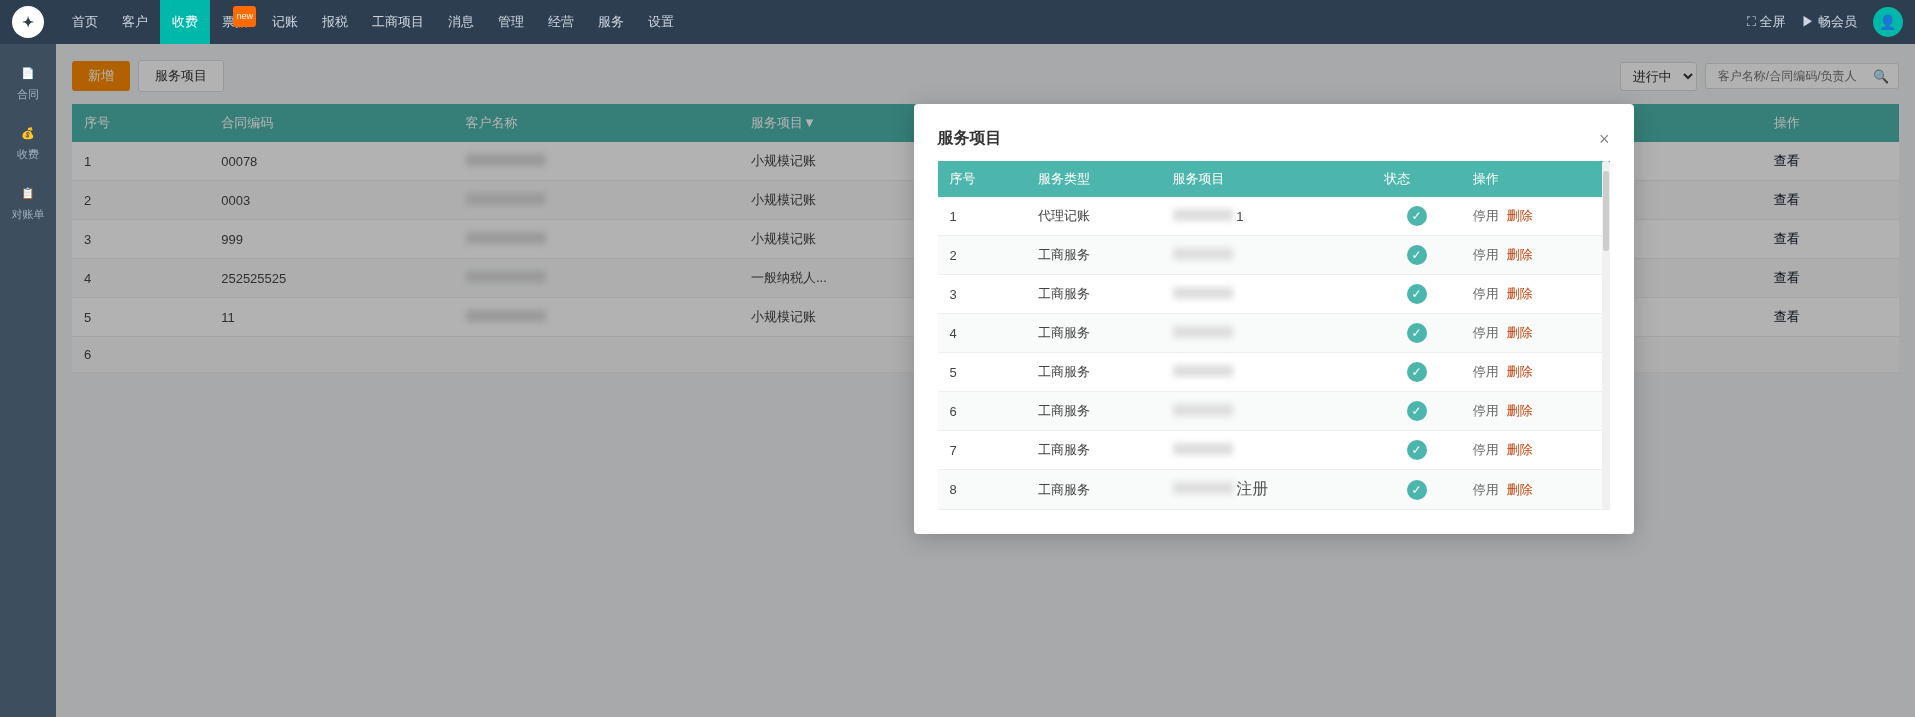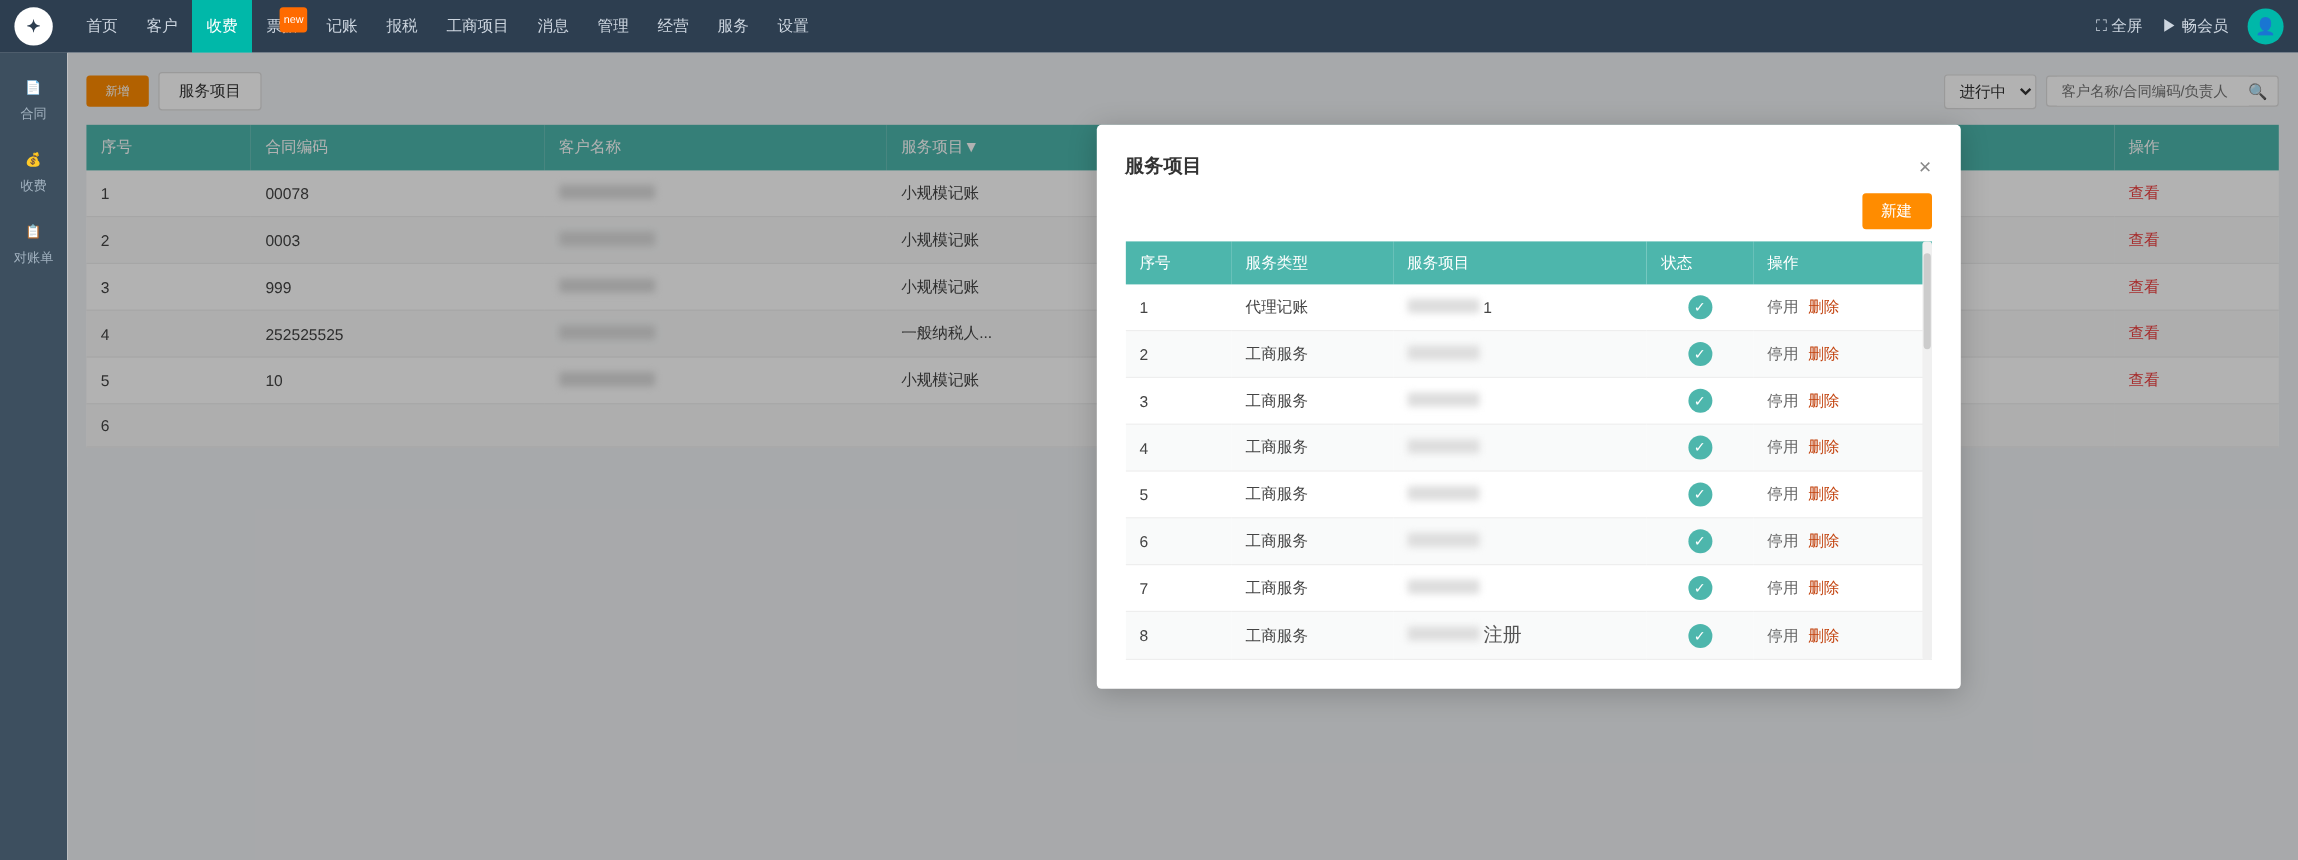--- a/index.html
+++ b/index.html
@@ -64,21 +64,21 @@
     .contract-area {
       padding: 16px; background: #f0f2f5;
     }
 
     
     .toolbar {
       display: flex; align-items: center; gap: 8px; margin-bottom: 12px;
     }
     .btn-new {
       background: #ff8c00; color: #fff; border: none; padding: 6px 16px;
-      border-radius: 3px; cursor: pointer; font-size: 10px;
+      border-radius: 3px; cursor: pointer; font-size: 13px;
     }
     .btn-service {
       background: #fff; color: #333; border: 1px solid #ddd; padding: 6px 16px;
       border-radius: 3px; cursor: pointer; font-size: 13px;
     }
     .toolbar-right { margin-left: auto; display: flex; align-items: center; gap: 8px; }
     .status-select {
       padding: 5px 8px; border: 1px solid #ddd; border-radius: 3px; font-size: 13px;
       background: #fff; color: #333;
     }
@@ -96,21 +96,21 @@
     .data-table thead tr { background: #4db6ac; color: #fff; }
     .data-table thead th {
       padding: 10px 12px; text-align: left; font-weight: normal; font-size: 13px;
     }
     .data-table tbody tr { border-bottom: 1px solid #eee; }
     .data-table tbody tr:nth-child(even) { background: #f9fafa; }
     .data-table tbody td {
       padding: 10px 12px; color: #444; font-size: 13px;
     }
     .tag-进行中 { color: #4db6ac; }
-    .action-link { color: #ef4444; cursor: pointer; text-decoration: none; }
+    .action-link { color: #0f172a; cursor: pointer; text-decoration: none; }
 
     
     .overlay {
       position: absolute; top: 0; left: 0; right: 0; bottom: 0;
       background: rgba(0,0,0,0.3); z-index: 100;
     }
     .modal {
       position: absolute; top: 60px; left: 50%; transform: translateX(-10%);
       width: 720px; background: #fff; border-radius: 4px;
       box-shadow: 0 4px 24px rgba(0,0,0,0.2); z-index: 200; padding: 24px;
@@ -264,21 +264,21 @@
               <td>252525525</td>
               <td><span style="display:inline-block;width:80px;height:12px;background:#ddd;border-radius:2px;filter:blur(3px);"></span></td>
               <td>一般纳税人...</td>
               <td>201807-202403</td>
               <td>82,800.00</td>
               <td class="tag-进行中">进行中</td>
               <td><span class="action-link">查看</span></td>
             </tr>
             <tr>
               <td>5</td>
-              <td>10</td>
+              <td>11</td>
               <td><span style="display:inline-block;width:80px;height:12px;background:#ddd;border-radius:2px;filter:blur(3px);"></span></td>
               <td>小规模记账</td>
               <td>202303-202402</td>
               <td>12,000.00</td>
               <td class="tag-进行中">进行中</td>
               <td><span class="action-link">查看</span></td>
             </tr>
             <tr>
               <td>6</td>
               <td></td>
@@ -292,23 +292,20 @@
           </tbody>
       </table>
     </div>
 
     <div class="overlay"></div>
 
     <div class="modal">
       <div class="modal-header">
         <span class="modal-title">服务项目</span>
         <button class="modal-close">×</button>
-      </div>
-      <div class="modal-toolbar">
-        <button class="btn-modal-new">新建</button>
       </div>
       <div class="modal-table-wrap" style="position:relative;">
         <table class="modal-table">
           <thead id="modal-thead">
               <tr>
                 <th>序号</th>
                 <th>服务类型</th>
                 <th>服务项目</th>
                 <th>状态</th>
                 <th>操作</th>

